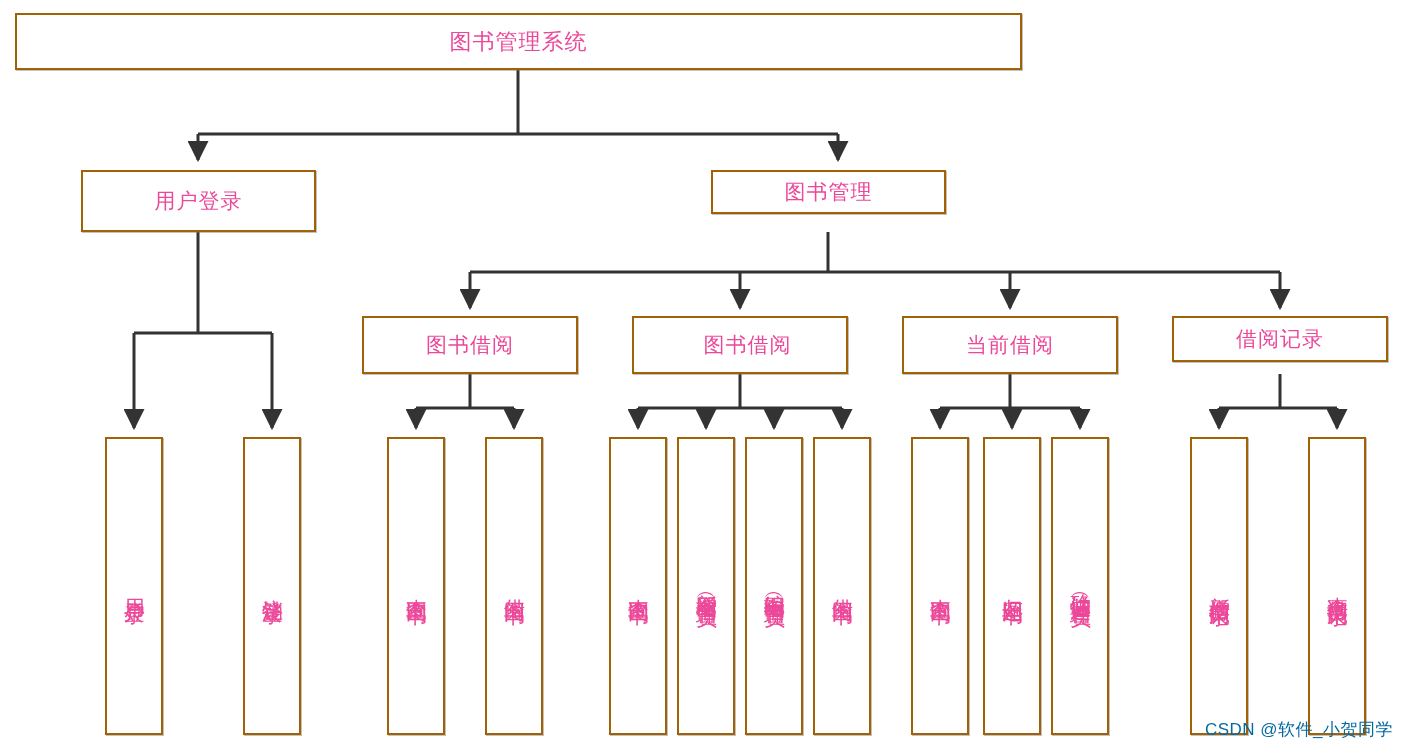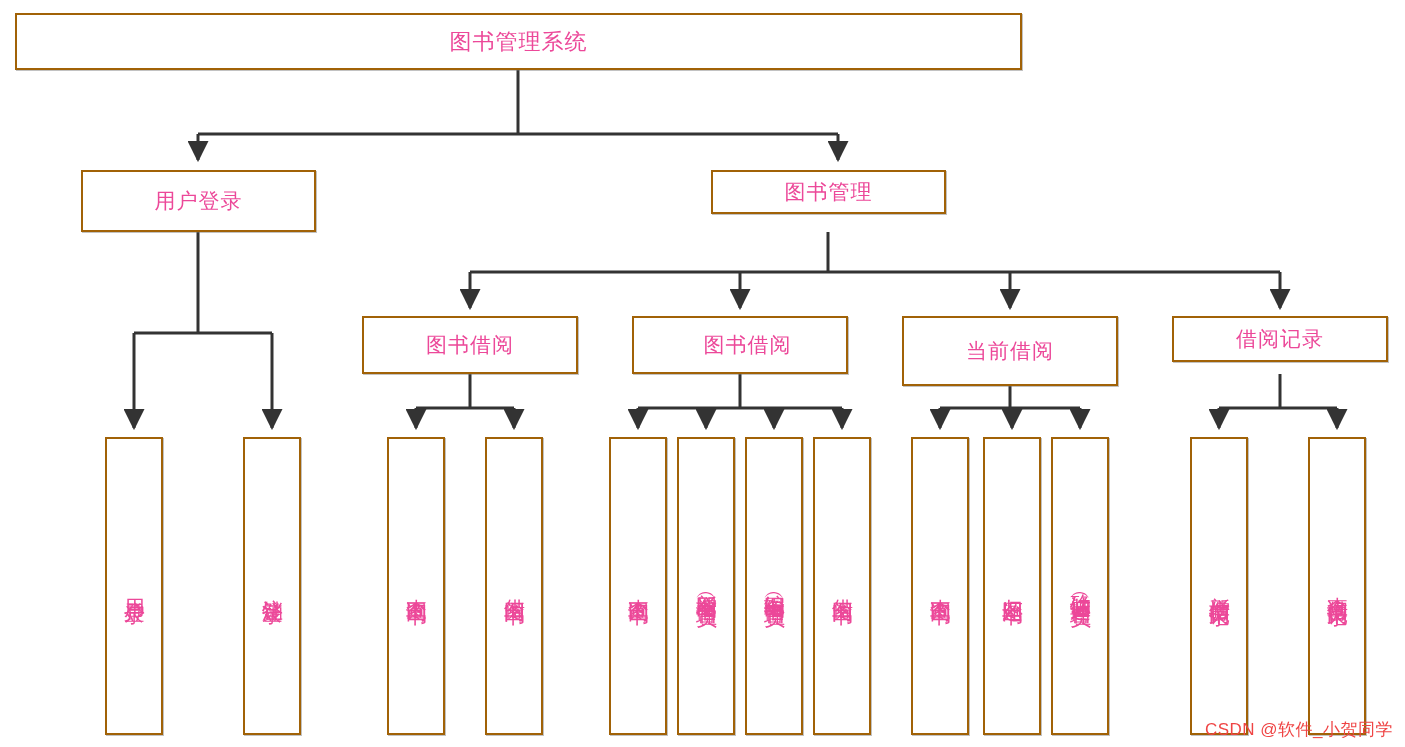--- a/index.html
+++ b/index.html
@@ -55,21 +55,21 @@
     white-space: normal;
   }
   #root-node {
     font-size: 22px;
   }
   #watermark {
     position: absolute;
     right: 12px;
     bottom: 6px;
     font-size: 17px;
-    color: #ef4444;
+    color: #0369a1;
     letter-spacing: 0.5px;
     white-space: nowrap;
   }
 </style>
 </head>
 <body>
 
 <div id="canvas">
 
   <svg id="wires" viewBox="0 0 1405 747" xmlns="http://www.w3.org/2000/svg">
@@ -122,21 +122,21 @@
     </g>
   </svg>
 
   <div class="node horiz" id="root-node" style="left: 15px; top: 13px; width: 1007px; height: 57px;">图书管理系统</div>
 
   <div class="node horiz" id="l2-0" style="left: 81px; top: 170px; width: 235px; height: 62px;">用户登录</div>
   <div class="node horiz" id="l2-1" style="left: 711px; top: 170px; width: 235px; height: 44px;">图书管理</div>
 
   <div class="node horiz" id="l3-0" style="left: 362px; top: 316px; width: 216px; height: 58px;">图书借阅</div>
   <div class="node horiz" id="l3-1" style="left: 632px; top: 316px; width: 216px; height: 58px; padding-left: 15px;">图书借阅</div>
-  <div class="node horiz" id="l3-2" style="left: 902px; top: 316px; width: 216px; height: 70px;">当前借阅</div>
+  <div class="node horiz" id="l3-2" style="left: 902px; top: 316px; width: 216px; height: 58px;">当前借阅</div>
   <div class="node horiz" id="l3-3" style="left: 1172px; top: 316px; width: 216px; height: 46px;">借阅记录</div>
 
   <div id="leaf-layer">
       <div class="node vert" style="left: 105px; top: 437px; width: 58px; height: 298px;">
         <span class="vtext">用户登录</span>
       </div>
       <div class="node vert" style="left: 243px; top: 437px; width: 58px; height: 298px;">
         <span class="vtext">注销登录</span>
       </div>
       <div class="node vert" style="left: 387px; top: 437px; width: 58px; height: 298px;">

